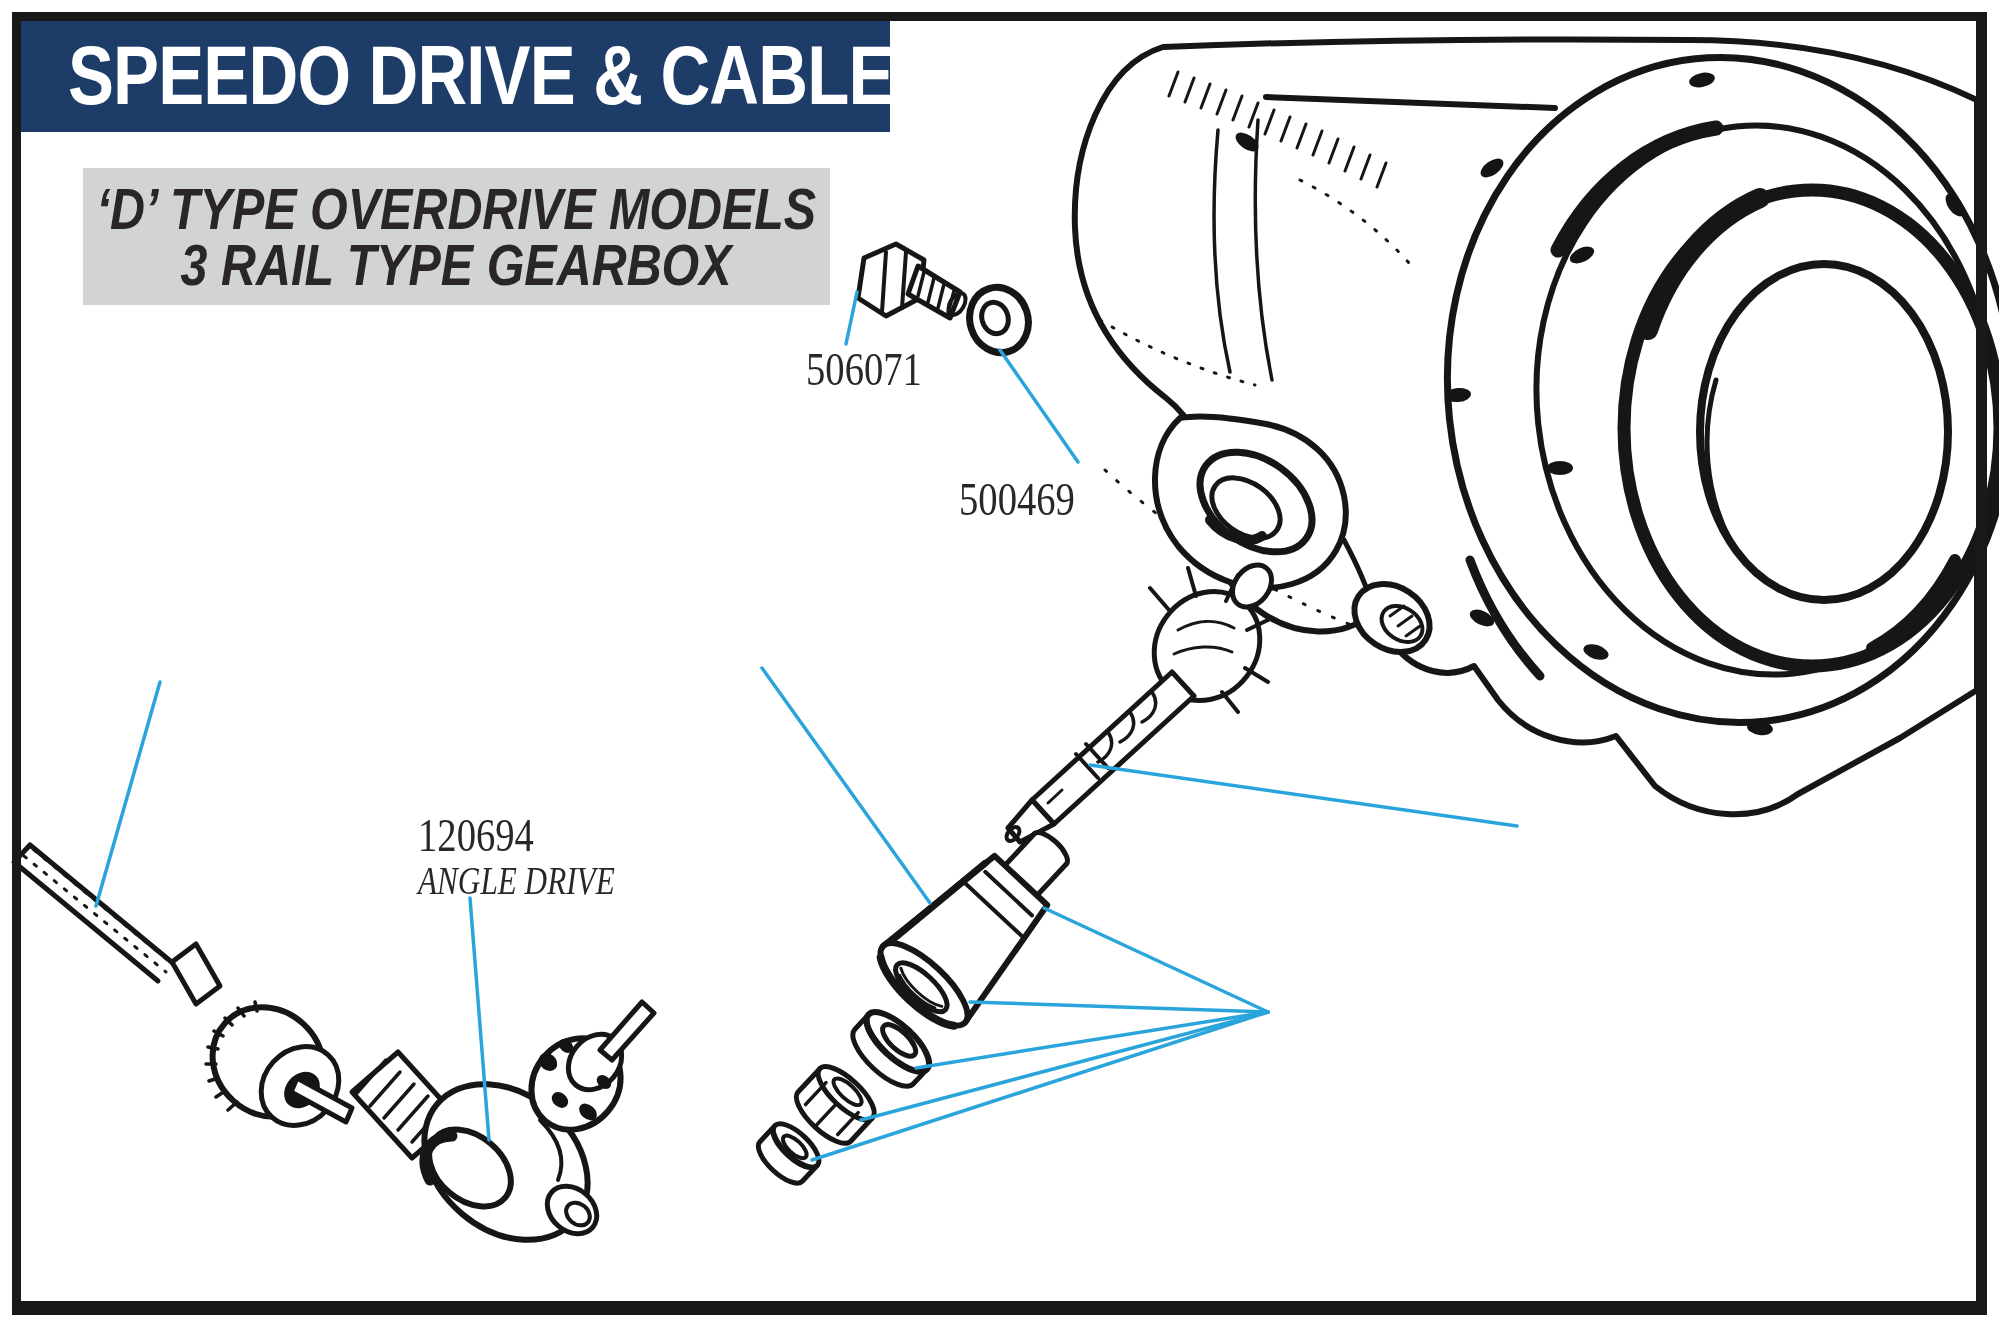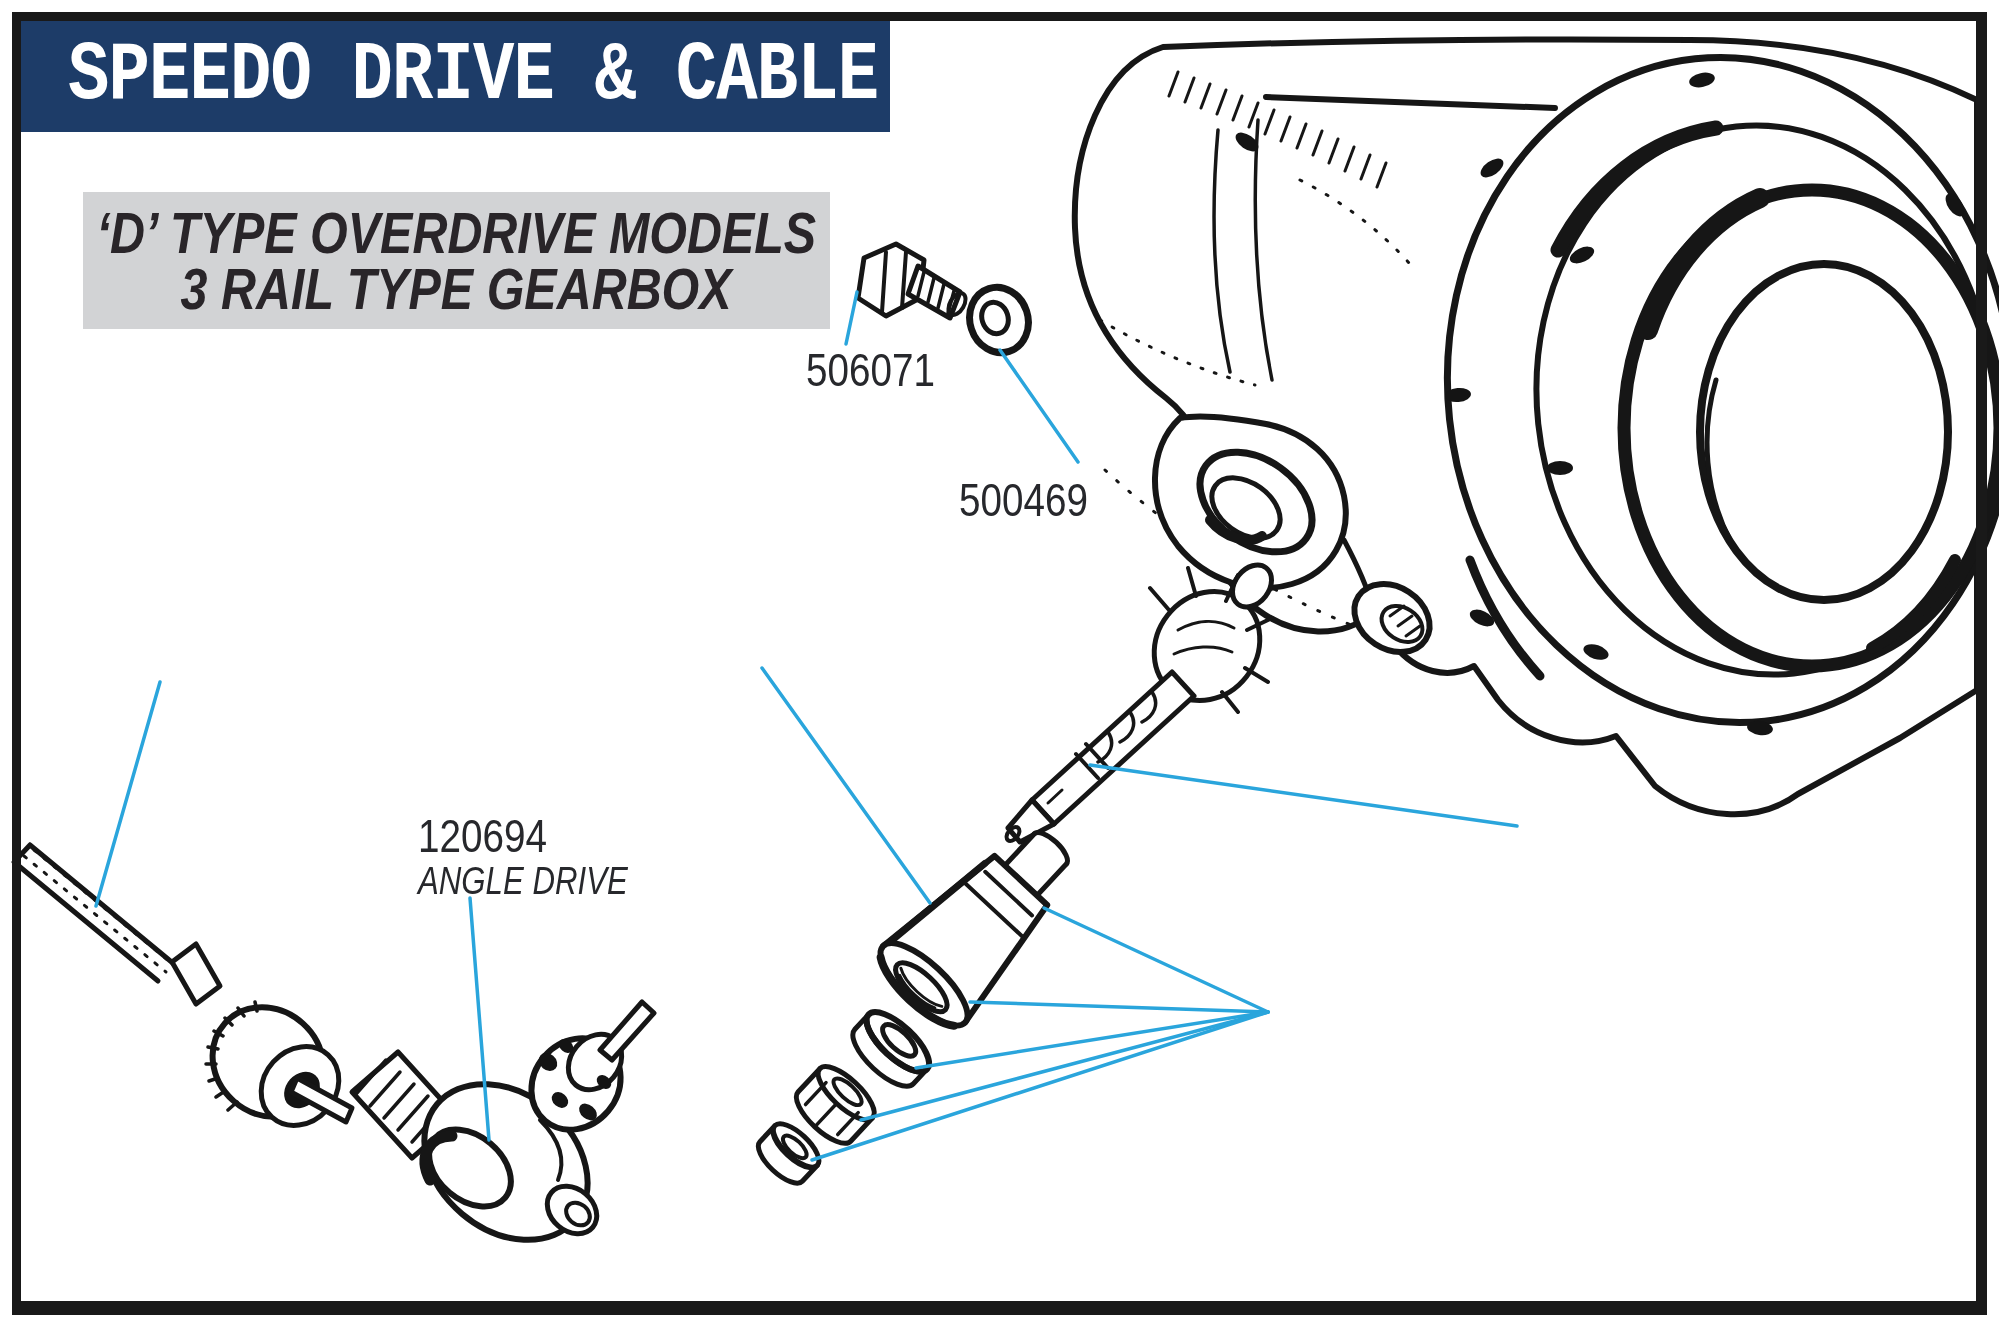--- a/index.html
+++ b/index.html
@@ -9,28 +9,28 @@
     --frame:#191919; --page:#ffffff;
   }
   html,body{margin:0;padding:0;background:#fff;}
   body{font-family:"Liberation Sans", sans-serif;}
   #stage{position:relative;width:1999px;height:1327px;background:var(--page);overflow:hidden;}
   #art{position:absolute;left:0;top:0;width:1999px;height:1327px;}
   .frame{position:absolute;left:12px;top:12px;right:12px;bottom:12px;
          border:9px solid var(--frame);border-right-width:11px;border-bottom-width:14px;
          pointer-events:none;z-index:40;}
   .banner{position:absolute;left:20px;top:20px;width:870px;height:112px;background:var(--banner-bg);
-          display:flex;align-items:center;z-index:30;font-family:Liberation Mono, monospace;}
+          display:flex;align-items:center;z-index:30;}
   .banner .t{color:var(--banner-text);font-weight:700;font-size:83px;letter-spacing:-1px;
           white-space:nowrap;transform:scaleX(0.83);transform-origin:0 50%;margin-left:48px;}
   .subtitle{position:absolute;left:83px;top:168px;width:747px;height:137px;background:var(--subtitle-bg);
-          display:flex;flex-direction:column;justify-content:center;align-items:center;z-index:30;margin-top:24px;}
+          display:flex;flex-direction:column;justify-content:center;align-items:center;z-index:30;}
   .subtitle .s{color:var(--subtitle-text);font-weight:700;font-style:italic;font-size:57px;
           line-height:56px;white-space:nowrap;transform:scaleX(0.85);transform-origin:50% 50%;}
-  .lbl{position:absolute;z-index:20;color:var(--ink);}
+  .lbl{position:absolute;z-index:20;color:var(--ink);font-family:Liberation Serif, serif;}
   .num{font-size:46px;line-height:48px;white-space:nowrap;transform:scaleX(0.84);transform-origin:0 0;}
   .sub{font-size:39px;line-height:42px;font-style:italic;white-space:nowrap;transform:scaleX(0.80);transform-origin:0 0;}
   svg *{vector-effect:none;}
 </style>
 </head>
 <body>
 
 <div id="stage">
 
   <svg id="art" viewBox="0 0 1999 1327" fill="none" stroke-linecap="round" stroke-linejoin="round">

